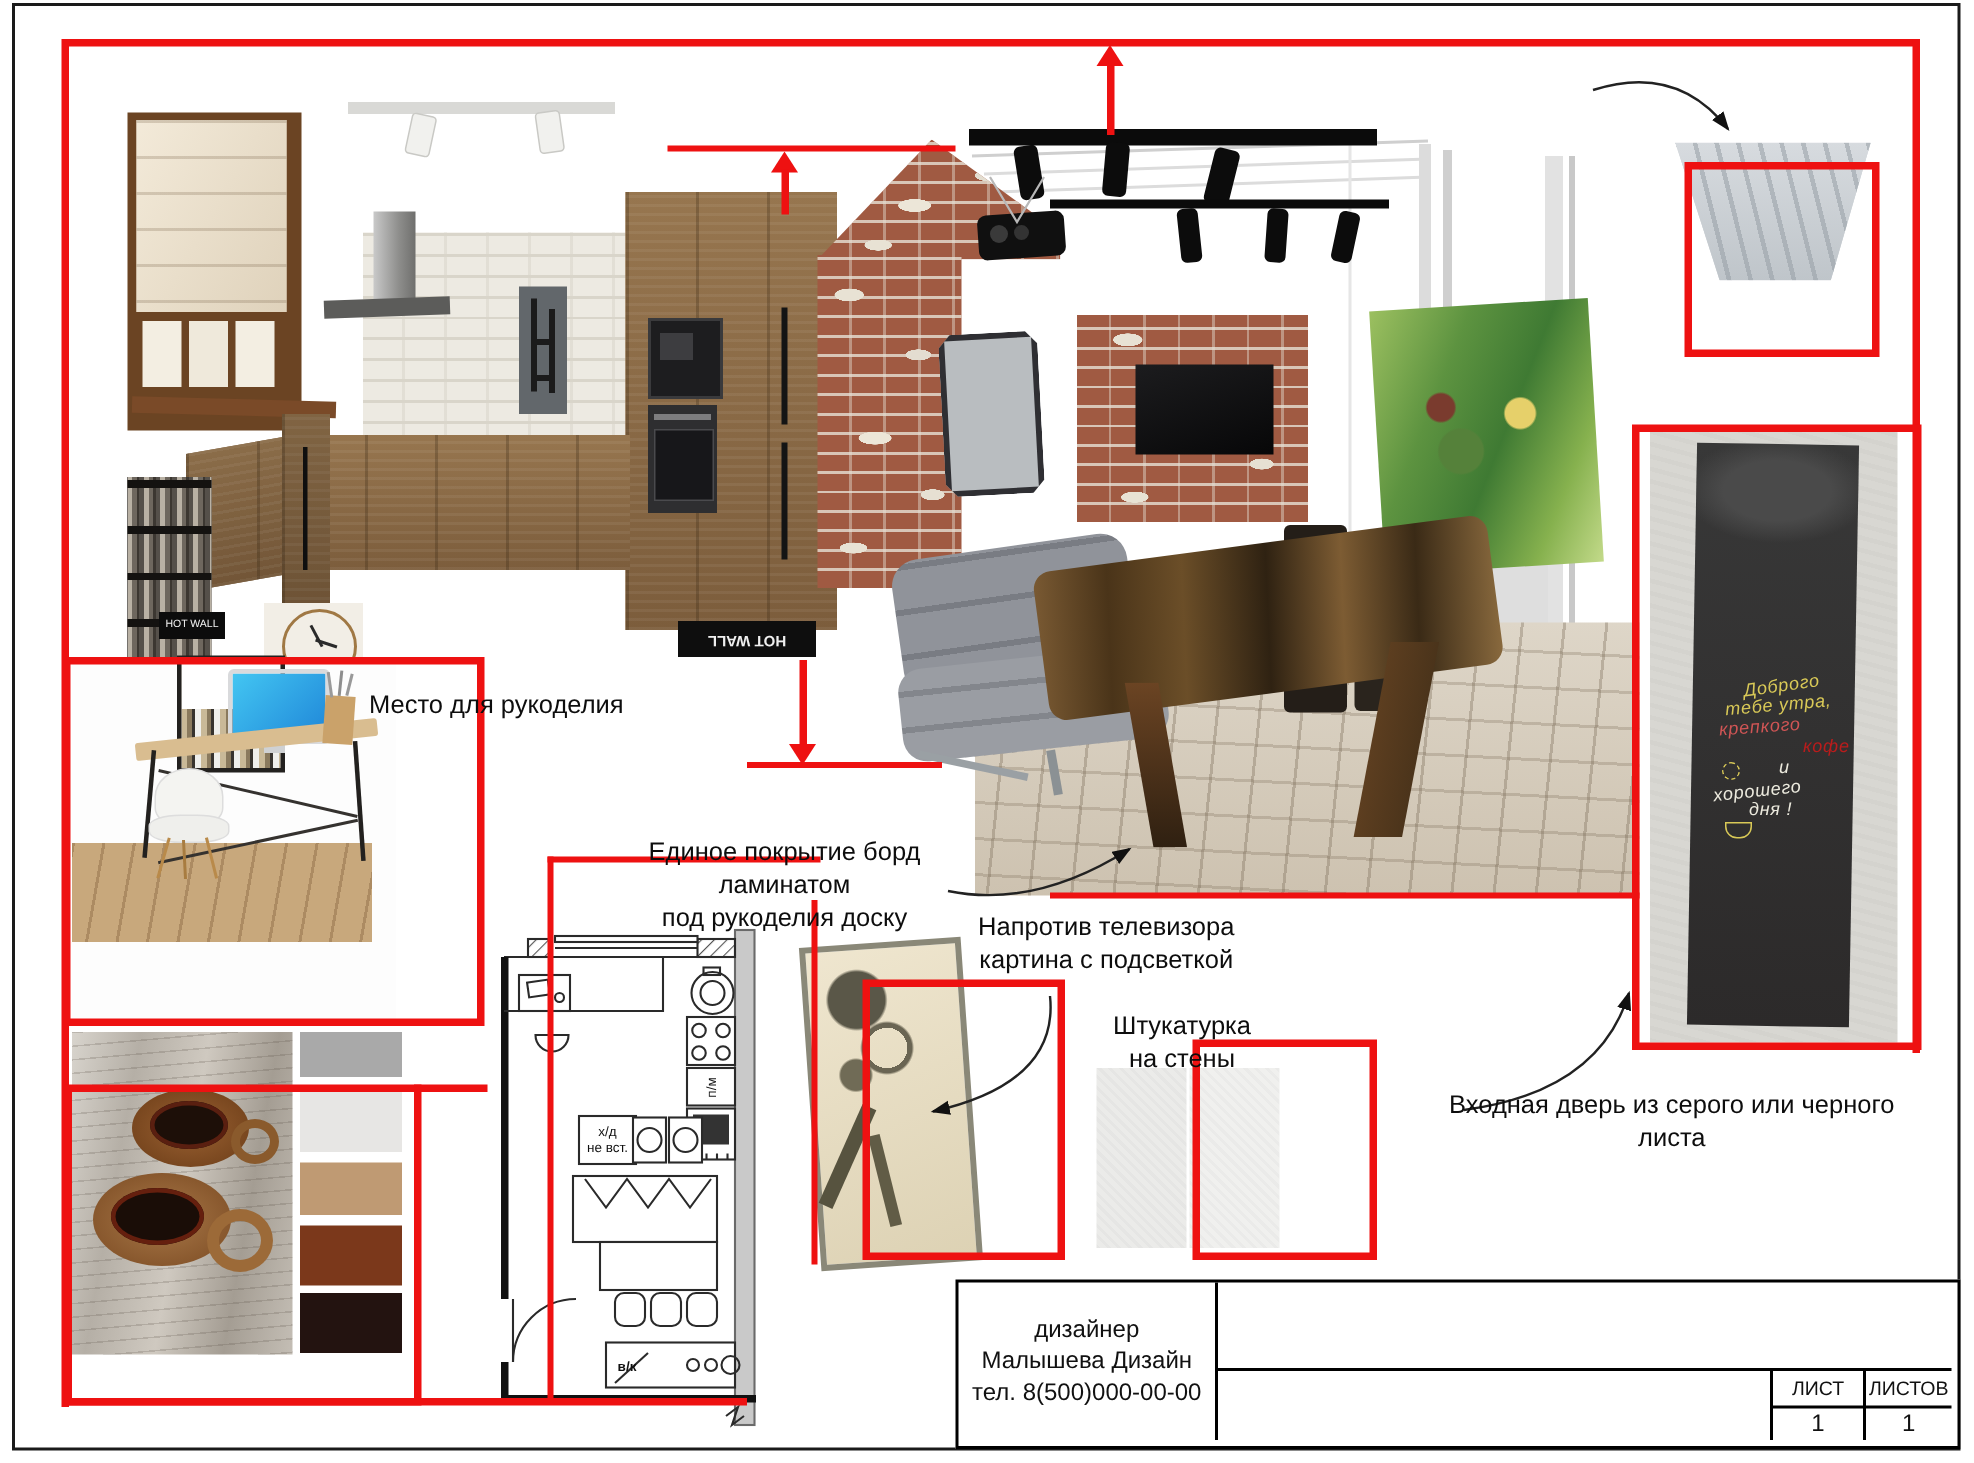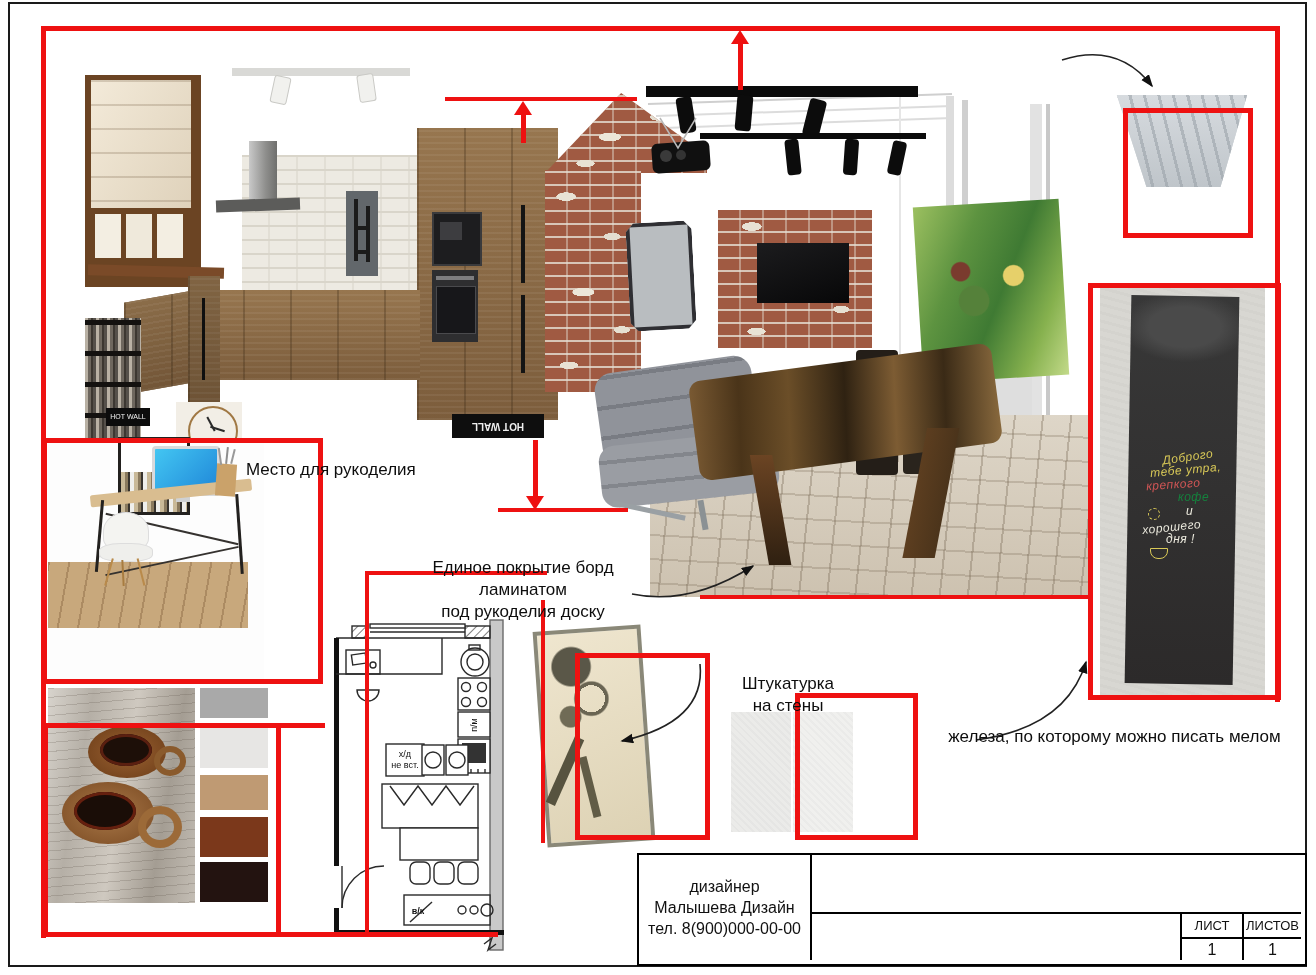--- a/index.html
+++ b/index.html
@@ -156,21 +156,21 @@
        background:#ccd1d5;background-image:repeating-linear-gradient(76deg, rgba(150,158,165,.55) 0 3px, transparent 3px 14px),linear-gradient(180deg,#d7dbdf,#bfc5ca);"></div>
 
   <div class="abs" style="left:1100px;top:288px;width:165px;height:407px;background:#d8d7d2;z-index:1;
        background-image:repeating-linear-gradient(15deg, rgba(0,0,0,.02) 0 3px, transparent 3px 8px);"></div>
   <div class="abs" style="left:1128px;top:296px;width:108px;height:388px;transform:rotate(1deg);z-index:2;
        background:radial-gradient(ellipse 90px 50px at 50% 8%, #4a4a4a 0 40%, transparent 70%),linear-gradient(#383838,#2c2a2a);"></div>
   <div class="abs" style="left:1140px;top:448px;width:100px;z-index:3;">
     <span class="chalk" style="color:#d9c957;transform:rotate(-8deg);margin-left:22px;">Доброго</span>
     <span class="chalk" style="color:#d9c957;transform:rotate(-5deg);margin-left:10px;">тебе утра,</span>
     <span class="chalk" style="color:#d05555;transform:rotate(-4deg);margin-left:6px;">крепкого</span>
-    <span class="chalk" style="color:#15803d;margin-left:38px;">кофе</span>
+    <span class="chalk" style="color:#b91c1c;margin-left:62px;">кофе</span>
     <span class="chalk" style="color:#eceade;margin-left:46px;">и</span>
     <span class="chalk" style="color:#eceade;transform:rotate(-6deg);margin-left:2px;">хорошего</span>
     <span class="chalk" style="color:#eceade;margin-left:26px;">дня !</span>
   </div>
   <div class="abs" style="left:1148px;top:508px;width:10px;height:10px;border:1.5px dashed #d9c957;border-radius:50%;z-index:3;"></div>
   <div class="abs" style="left:1150px;top:548px;width:16px;height:9px;border:1.5px solid #d9c957;border-radius:0 0 8px 8px;z-index:3;"></div>
 
   <div class="abs" style="left:48px;top:440px;width:216px;height:244px;background:#fdfdfd;z-index:2;"></div>
   <div class="abs" style="left:48px;top:562px;width:200px;height:66px;z-index:2;
        background:#c8a87c;background-image:repeating-linear-gradient(100deg, rgba(120,85,50,.35) 0 2px, transparent 2px 20px);"></div>
@@ -333,38 +333,42 @@
     <path d="M660,118 L678,148 L696,118" fill="none" stroke="#b8b8b8" stroke-width="1.5"></path>
   </svg>
 
   <div class="ann" style="left:820px;top:34px;width:245px;">
   </div>
   <div class="ann" style="left:246px;top:459px;width:200px;text-align:left;white-space:nowrap;"><span>Место для рукоделия</span></div>
   <div class="ann" style="left:398px;top:557px;width:250px;">
     <div>Единое покрытие борд ламинатом</div>
     <div>под рукоделия доску</div>
   </div>
+  <div class="ann" style="left:635px;top:607px;width:205px;">
+    <div>Напротив телевизора</div>
+    <div>картина с подсветкой</div>
+  </div>
   <div class="ann" style="left:733px;top:673px;width:110px;">
     <div>Штукатурка</div>
     <div>на стены</div>
   </div>
   <div class="ann" style="left:942px;top:726px;width:345px;">
-    <div>железа, по которому можно писать мелом</div>
+    <div>Входная дверь из серого или черного листа</div>
   </div>
 
   <div class="abs" style="left:637px;top:853px;width:666px;height:109px;border:2px solid #000;z-index:6;background:#fff;">
     <div class="abs" style="left:171px;top:0;width:2px;height:105px;background:#000;"></div>
     <div class="abs" style="left:171px;top:57px;width:491px;height:2px;background:#000;"></div>
     <div class="abs" style="left:541px;top:57px;width:2px;height:48px;background:#000;"></div>
     <div class="abs" style="left:603px;top:57px;width:2px;height:48px;background:#000;"></div>
     <div class="abs" style="left:541px;top:82px;width:121px;height:2px;background:#000;"></div>
     <div class="tb-cell" style="left:0;top:0;width:171px;height:105px;flex-direction:column;font-size:16px;line-height:21px;">
       <div>дизайнер</div>
       <div>Малышева Дизайн</div>
-      <div>тел. 8(900)000-00-00</div>
+      <div>тел. 8(500)000-00-00</div>
     </div>
     <div class="tb-cell" style="left:543px;top:59px;width:60px;height:23px;font-size:13px;">
       <div>ЛИСТ</div>
     </div>
     <div class="tb-cell" style="left:605px;top:59px;width:57px;height:23px;font-size:13px;">
       <div>ЛИСТОВ</div>
     </div>
     <div class="tb-cell" style="left:543px;top:84px;width:60px;height:21px;font-size:16px;">
       <div>1</div>
     </div>

